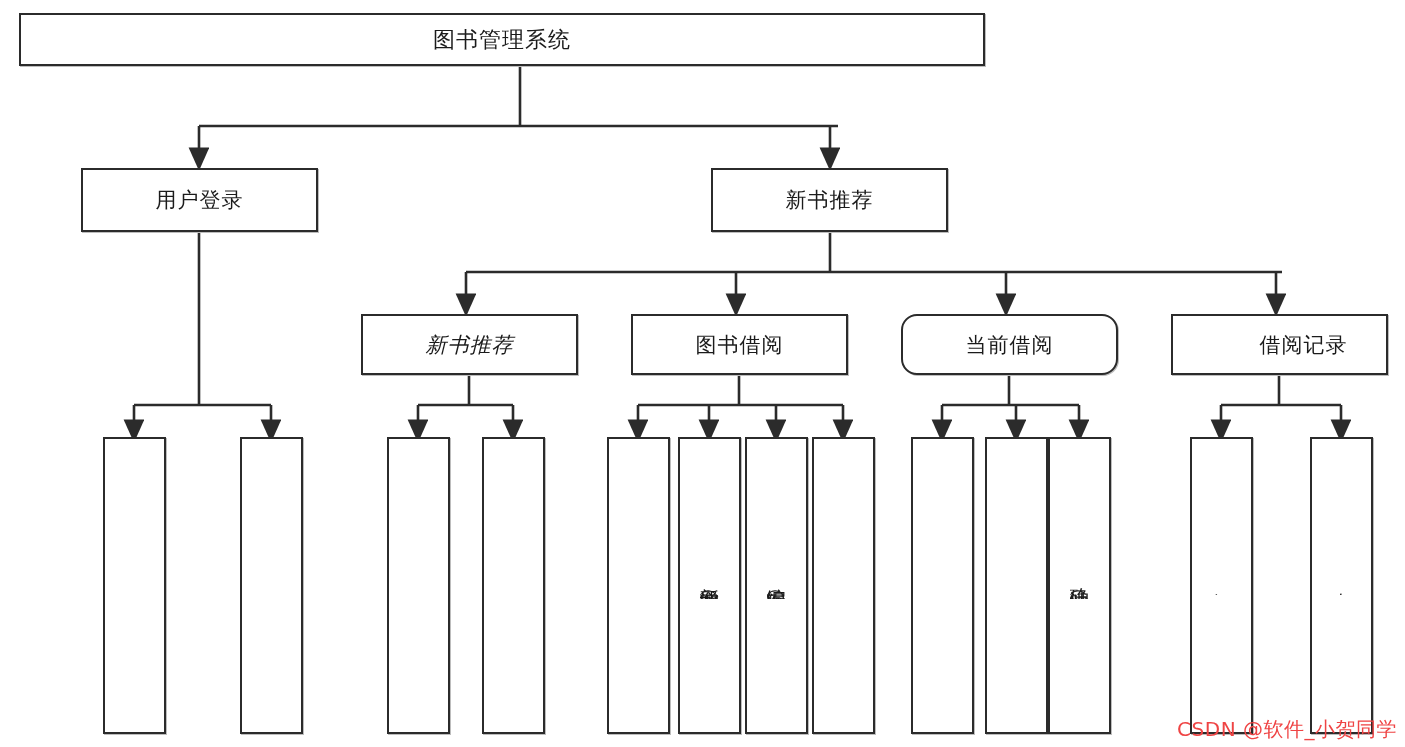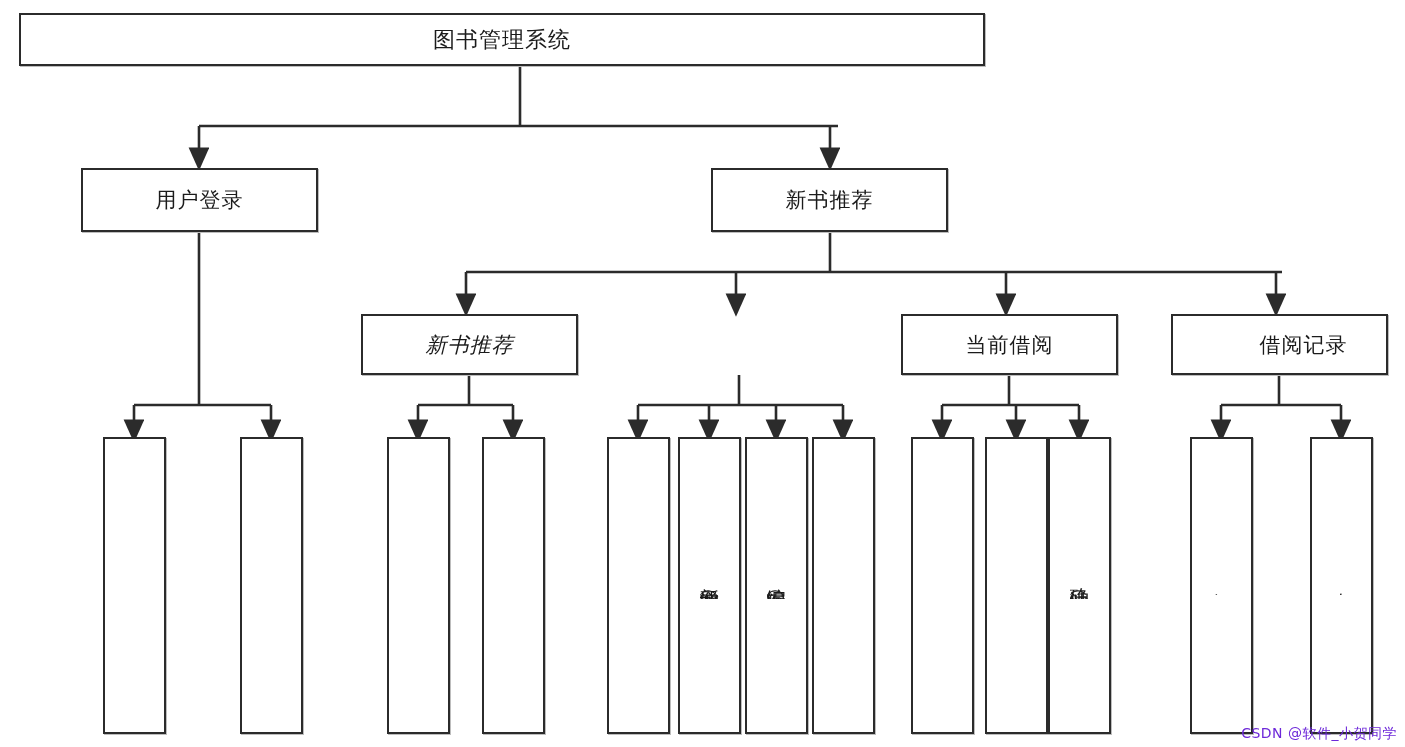--- a/index.html
+++ b/index.html
@@ -54,22 +54,22 @@
     line-height: 1;
     white-space: nowrap;
     display: block;
     max-height: 270px;
     overflow: hidden;
   }
   .watermark {
     position: absolute;
     right: 8px;
     bottom: 4px;
-    font-size: 14px;
-    color: #6d28d9;
+    font-size: 20px;
+    color: #ef4444;
     letter-spacing: 0.5px;
     white-space: nowrap;
   }
 </style>
 </head>
 <body>
 
 <div id="canvas">
 
   <svg class="wires" viewBox="0 0 1405 747" xmlns="http://www.w3.org/2000/svg">
@@ -129,21 +129,24 @@
   <div class="node h-node" style="left:81px; top:168px; width:237px; height:64px;">
     <span>用户登录</span>
   </div>
   <div class="node h-node" style="left:711px; top:168px; width:237px; height:64px;">
     <span>新书推荐</span>
   </div>
 
   <div class="node h-node" style="left:361px; top:314px; width:217px; height:61px;font-style:italic;">
     <span>新书推荐</span>
   </div>
-  <div class="node h-node" style="left:901px; top:314px; width:217px; height:61px;">
+  <div class="node h-node" style="left:631px; top:314px; width:217px; height:61px;">
+    <span>图书借阅</span>
+  </div>
+  <div class="node h-node" style="left:901px; top:314px; width:217px; height:61px;border-radius:16px;">
     <span>当前借阅</span>
   </div>
   <div class="node h-node" style="left:1171px; top:314px; width:217px; height:61px;padding-left:48px;">
     <span>借阅记录</span>
   </div>
 
   <div class="node leaf-node" style="left:103px; top:437px; width:63px; height:297px;">
     <span class="leaf-text">用户登录</span>
   </div>
   <div class="node leaf-node" style="left:240px; top:437px; width:63px; height:297px;">

